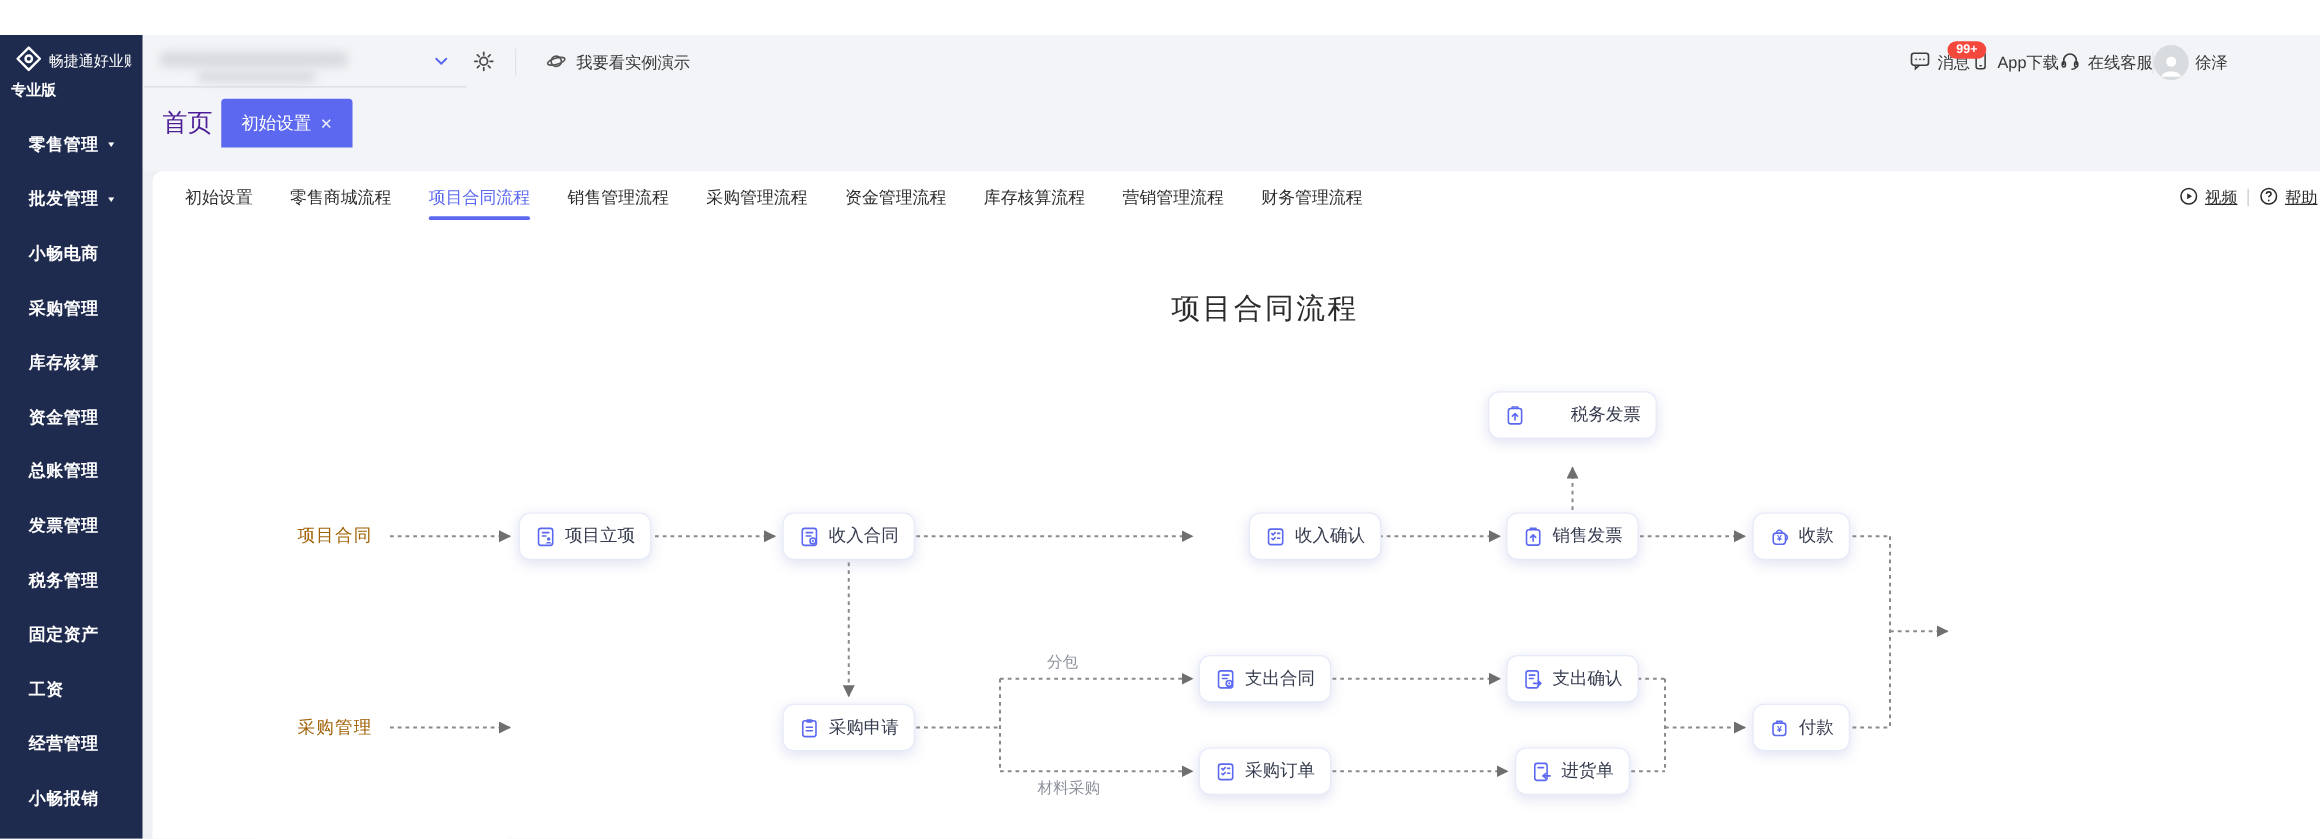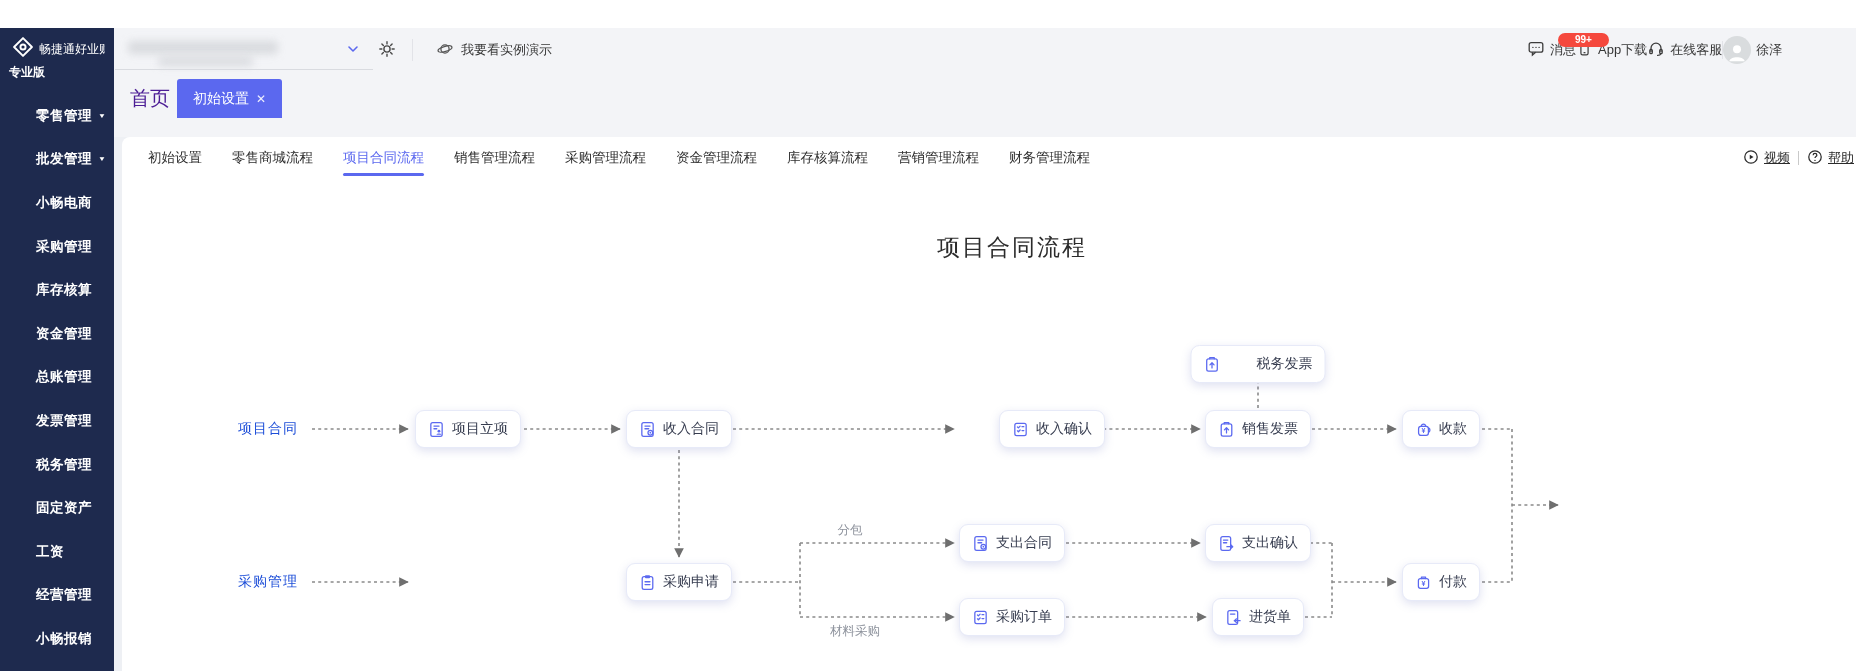--- a/index.html
+++ b/index.html
@@ -9,38 +9,38 @@
     position:relative; overflow:hidden; background:#eef0f4; color:#333;
   }
   
   .top-strip { position:absolute; left:0; top:0; width:1856px; height:28px; background:#ffffff; }
 
   
   .sidebar { position:absolute; left:0; top:28px; width:114px; height:643px; background:#1e2a4e; z-index:5; }
   .logo-row { position:absolute; left:12px; top:8px; display:flex; align-items:center; gap:5px; color:#fff; }
   .brand-name { font-size:12px; color:#fff; white-space:nowrap; width:66px; overflow:hidden; }
   .edition { position:absolute; left:9px; top:36px; font-size:12px; color:#fff; font-weight:bold; }
-  .menu { position:absolute; left:16px; top:66px; width:114px; }
+  .menu { position:absolute; left:3px; top:66px; width:114px; }
   .menu-item { height:43.6px; display:flex; align-items:center; padding-left:20px; color:#ffffff;
     font-size:13.5px; font-weight:bold; cursor:pointer; letter-spacing:.5px; }
   .menu-item .caret { font-size:8px; margin-left:6px; transform:scaleY(.8); }
 
   
   .header { position:absolute; left:114px; top:28px; width:1742px; height:109px; background:#f3f4f7; }
   .blur-blob { position:absolute; background:#d4d6da; filter:blur(4px); border-radius:4px; opacity:.85; }
   .company-underline { position:absolute; left:1px; top:41px; width:258px; height:1px; background:#d9dbe0; }
   .hdr-ic { position:absolute; display:flex; align-items:center; justify-content:center; cursor:pointer; }
   .vdiv { position:absolute; width:1px; background:#e2e3e8; }
   .demo-link { position:absolute; left:322px; top:10px; height:24px; display:flex; align-items:center; gap:7px;
     font-size:13px; color:#363636; cursor:pointer; }
   .hdr-right { position:absolute; left:1413px; top:0; height:43px; display:flex; align-items:center; 
     font-size:13px; color:#363636; }
   .hdr-item { display:flex; align-items:center; gap:5px; cursor:pointer; white-space:nowrap; }
   .badge { position:absolute; left:1444px; top:5px; background:#f5483d; color:#fff; font-size:10px;
-    padding:1px 17px 2px; border-radius:9px; font-weight:bold; z-index:6; }
+    padding:1px 7px 2px; border-radius:9px; font-weight:bold; z-index:6; }
   .avatar { width:28px; height:28px; border-radius:50%; background:#d9dcde; display:flex; align-items:flex-end; justify-content:center; overflow:hidden; }
 
   
   .tab-home { position:absolute; left:16px; top:57px; font-size:20px; color:#4c1d95; cursor:pointer; }
   .tab-active { position:absolute; left:63px; top:51px; width:105px; height:39px; background:#5b68ef; color:#fff;
     font-size:14px; display:flex; align-items:center; justify-content:center; gap:7px; cursor:pointer; border-radius:3px 3px 0 0; }
   .tab-close { font-size:12px; opacity:.9; cursor:pointer; }
 
   
   .card { position:absolute; left:122px; top:137px; width:1734px; height:534px; background:#ffffff; border-radius:8px 0 0 0; }
@@ -50,21 +50,21 @@
   .nav-tab.active::after { content:""; position:absolute; left:0; right:0; bottom:3px; height:3px; background:#5b68ef; border-radius:2px; }
   .nav-right { position:absolute; right:0; top:0; height:42px; display:flex; align-items:center; gap:8px; font-size:13px; color:#2b2b2b; padding-right:2px; }
   .nav-right .sep { width:1px; height:14px; background:#c9c9c9; }
   .nav-right .lnk { display:flex; align-items:center; gap:5px; cursor:pointer; white-space:nowrap;text-decoration:underline; }
 
   
   .flow-layer { position:absolute; left:0; top:0; width:1856px; height:671px; z-index:3; pointer-events:none; }
   .flow-layer > * { pointer-events:auto; }
   .flow-title { position:absolute; left:1012px; top:247px; transform:translate(-50%,-50%);
     font-size:23px; color:#2b2b2b; letter-spacing:2px; white-space:nowrap; }
-  .row-label { position:absolute; transform:translate(0,-50%); font-size:14px; color:#1d4ed8; letter-spacing:1px; white-space:nowrap; }
+  .row-label { position:absolute; transform:translate(0,-50%); font-size:14px; color:#a16207; letter-spacing:1px; white-space:nowrap; }
   .branch-label { position:absolute; transform:translate(-50%,-50%); font-size:12.5px; color:#8d929c; white-space:nowrap; }
   svg.connectors { position:absolute; left:0; top:0; pointer-events:none; }
   .flow-node { position:absolute; transform:translate(-50%,-50%); background:#fff;
     border:1px solid #e7eaf8; border-radius:9px; height:38px; display:flex; align-items:center;
     gap:7px; padding:0 12px; font-size:14px; color:#363c4f; cursor:pointer; white-space:nowrap;
     box-shadow:0 3px 10px rgba(110,120,190,.22); }
   .flow-node .n-ic { display:flex; align-items:center; }
 </style>
 </head>
 <body>
@@ -276,21 +276,21 @@
         <line x1="1482" y1="582" x2="1512" y2="582"></line>
         <line x1="1512" y1="429" x2="1512" y2="582"></line>
         <line x1="1512" y1="505" x2="1558" y2="505" marker-end="url(#arr)"></line>
       </g>
   </svg>
 
 <div class="row-label" style="left: 238px; top: 429px;">项目合同</div>
     <div class="row-label" style="left: 238px; top: 582px;">采购管理</div>
     <div class="branch-label" style="left: 850px; top: 530px;">分包</div>
     <div class="branch-label" style="left: 855px; top: 631px;">材料采购</div>
-    <div class="flow-node" style="left: 1258px; top: 364px; gap: 36px;">
+    <div class="flow-node" style="left: 1258px; top: 332px; gap: 36px;">
       <span class="n-ic">
         <svg width="17" height="17" viewBox="0 0 18 18" fill="none" stroke="#5b69f0" stroke-width="1.35" stroke-linecap="round" stroke-linejoin="round">
           <rect x="3.4" y="3" width="11.2" height="13" rx="2"></rect>
           <path d="M6.6 3V1.7h4.8V3"></path>
           <path d="M9 12.6V7.4 M6.8 9.4 L9 7.2 l2.2 2.2"></path>
         </svg>
       </span>
       <span>税务发票</span>
     </div>
     <div class="flow-node" style="left: 468px; top: 429px; justify-content: space-between;">

